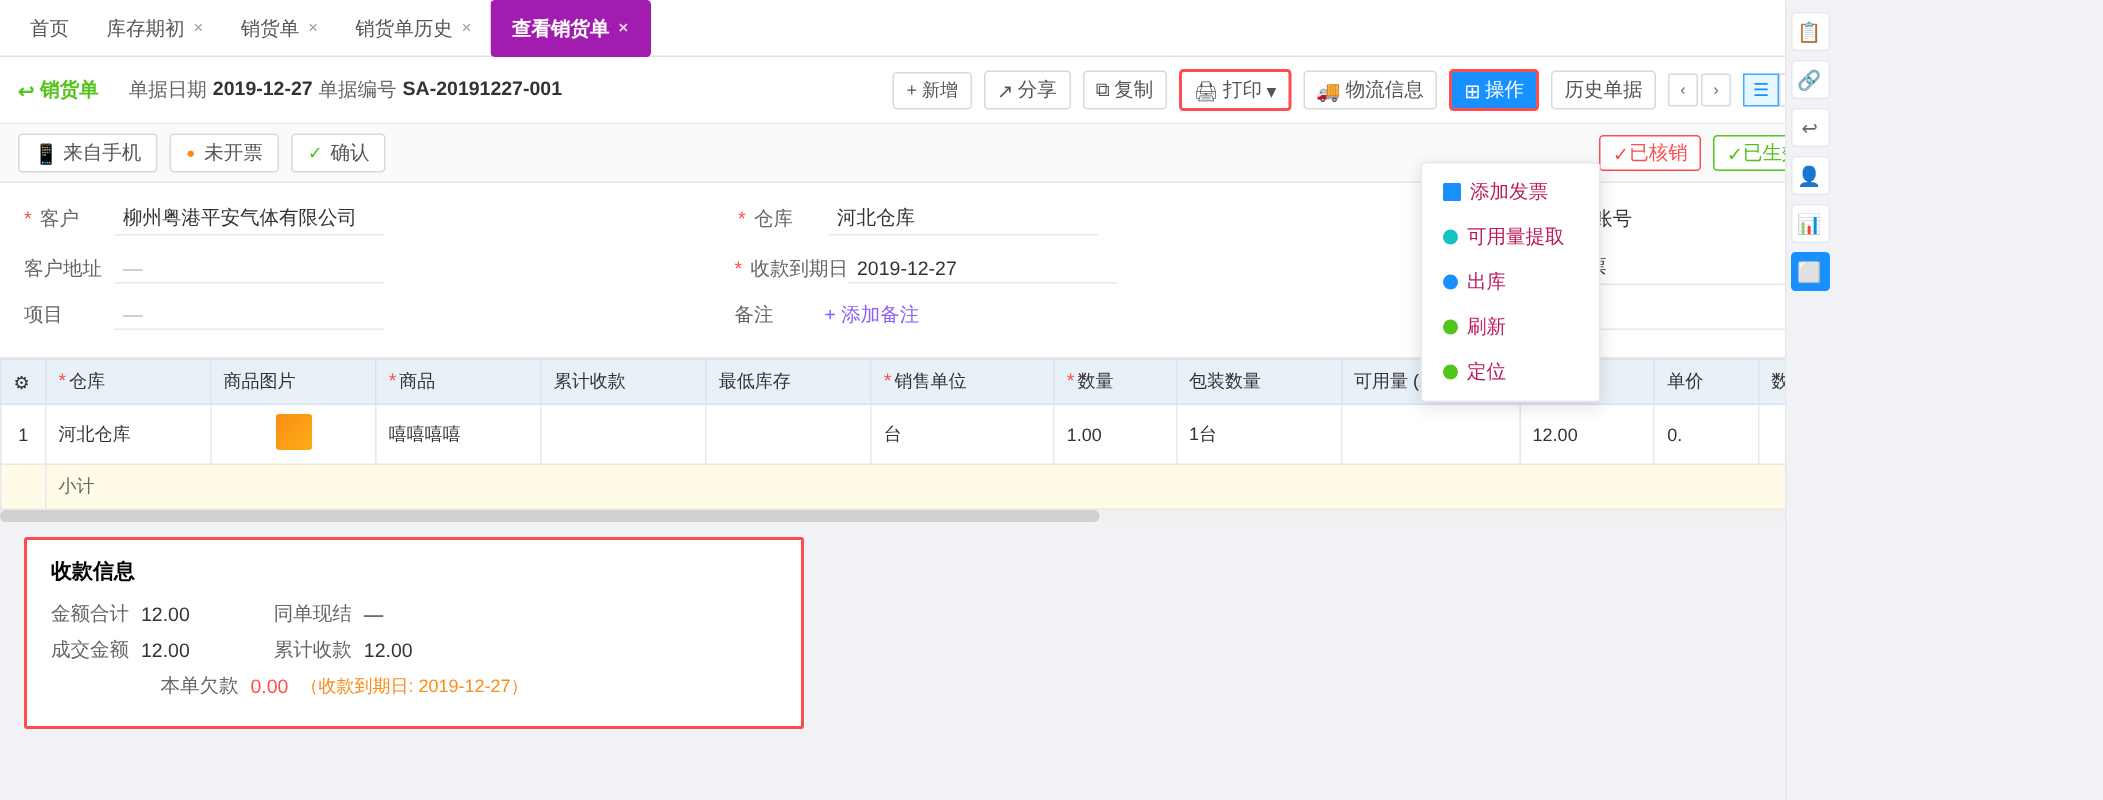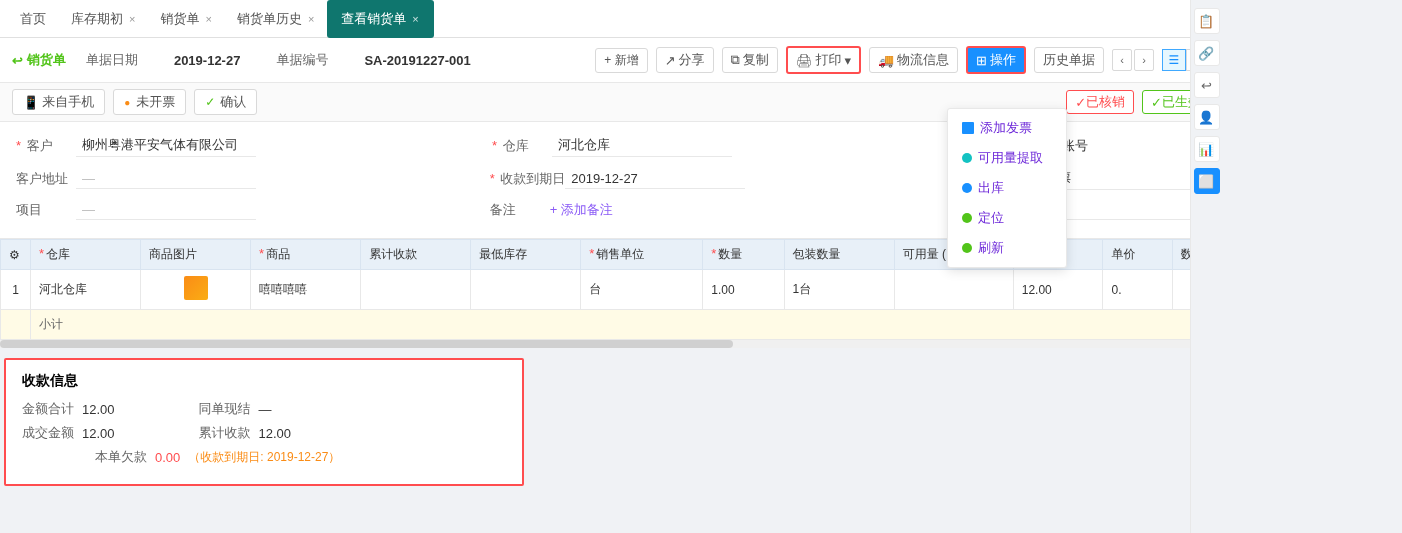--- a/index.html
+++ b/index.html
@@ -18,24 +18,25 @@
       display: flex; align-items: center;
       padding: 0 12px;
       height: 38px;
       cursor: pointer;
       color: #555;
       border-right: 1px solid transparent;
       white-space: nowrap;
     }
     .tab-item .close-icon { margin-left: 6px; font-size: 11px; color: #999; cursor: pointer; }
     .tab-highlight {
-      background: #0f766e;
+      background: #a21caf;
       color: #fff;
       border-radius: 3px;
       padding: 0 14px;
+      font-weight: bold;
     }
     .tab-highlight .close-icon { color: rgba(255,255,255,0.8); }
     .tab-bar-close {
       margin-left: auto;
       font-size: 16px;
       color: #999;
       cursor: pointer;
       padding: 0 8px;
     }
 
@@ -46,21 +47,21 @@
       border-bottom: 1px solid #e8e8e8;
       background: #fff;
     }
     .doc-title {
       display: flex; align-items: center;
       color: #52c41a;
       font-weight: bold;
       margin-right: 20px;
     }
     .doc-title-icon { margin-right: 4px; }
-    .doc-meta { display: flex; align-items: center; gap: 36px; color: #333; }
+    .doc-meta { display: flex; gap: 4px; color: #333; }
     .doc-meta span { color: #666; }
     .doc-meta strong { color: #333; }
     .doc-actions {
       margin-left: auto;
       display: flex; align-items: center; gap: 8px;
     }
     .action-btn {
       display: flex; align-items: center; gap: 3px;
       padding: 3px 8px;
       border: 1px solid #d9d9d9;
@@ -180,30 +181,30 @@
     .product-thumb {
       width: 24px; height: 24px;
       background: linear-gradient(135deg, #fa8c16, #faad14);
       border-radius: 2px;
       display: inline-block;
     }
 
     
     .summary-box {
       border: 2px solid #ff4d4f;
-      margin: 10px 4px;
+      margin: 10px 16px;
       padding: 12px 16px;
       background: #fff;
       border-radius: 2px;
       max-width: 520px;
     }
     .summary-title { font-weight: bold; margin-bottom: 10px; font-size: 14px; }
     .summary-row {
       display: flex;
-      gap: 84px;
+      gap: 56px;
       margin-bottom: 6px;
     }
     .summary-item { display: flex; align-items: center; gap: 8px; }
     .summary-label { color: #666; }
     .summary-value { color: #333; font-weight: 500; }
     .summary-value.red { color: #ff4d4f; }
     .summary-value.orange { color: #fa8c16; }
 
     
     .dropdown-menu {
@@ -215,21 +216,21 @@
       border-radius: 3px;
       box-shadow: 0 3px 12px rgba(0,0,0,0.12);
       min-width: 120px;
       z-index: 100;
       padding: 4px 0;
     }
     .dropdown-item {
       display: flex; align-items: center; gap: 6px;
       padding: 6px 14px;
       cursor: pointer;
-      color: #6d28d9;
+      color: #be185d;
       font-size: 13px;
     }
     .dropdown-item .icon-square {
       width: 12px; height: 12px;
       background: #1890ff;
       border-radius: 1px;
       display: inline-block;
     }
     .dropdown-item .icon-circle {
       width: 10px; height: 10px;
@@ -563,25 +564,25 @@
     <div class="dropdown-item">
       <span class="icon-circle teal"></span>
       <span>可用量提取</span>
     </div>
     <div class="dropdown-item">
       <span class="icon-circle blue"></span>
       <span>出库</span>
     </div>
     <div class="dropdown-item">
       <span class="icon-circle green"></span>
-      <span>定位</span>
+      <span>刷新</span>
     </div>
     <div class="dropdown-item">
       <span class="icon-circle green"></span>
-      <span>刷新</span>
+      <span>定位</span>
     </div>
   </div>
 
   <div class="right-sidebar" style="height: 100%;">
     <div class="sidebar-icon-btn">📋</div>
     <div class="sidebar-icon-btn">🔗</div>
     <div class="sidebar-icon-btn">↩</div>
     <div class="sidebar-icon-btn">👤</div>
     <div class="sidebar-icon-btn">📊</div>
     <div class="sidebar-icon-btn expand">⬜</div>

